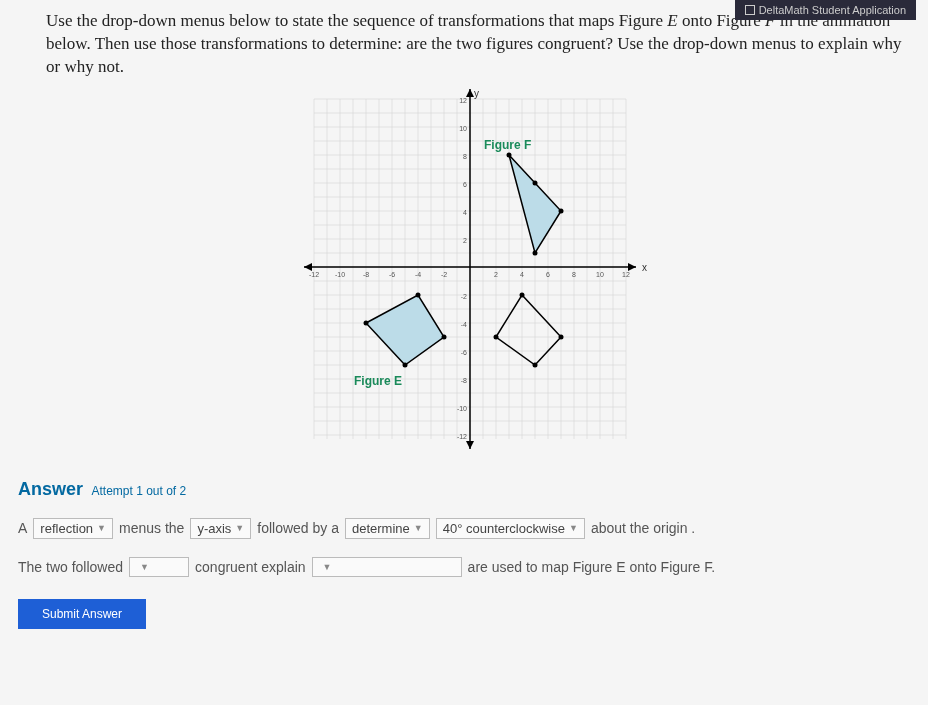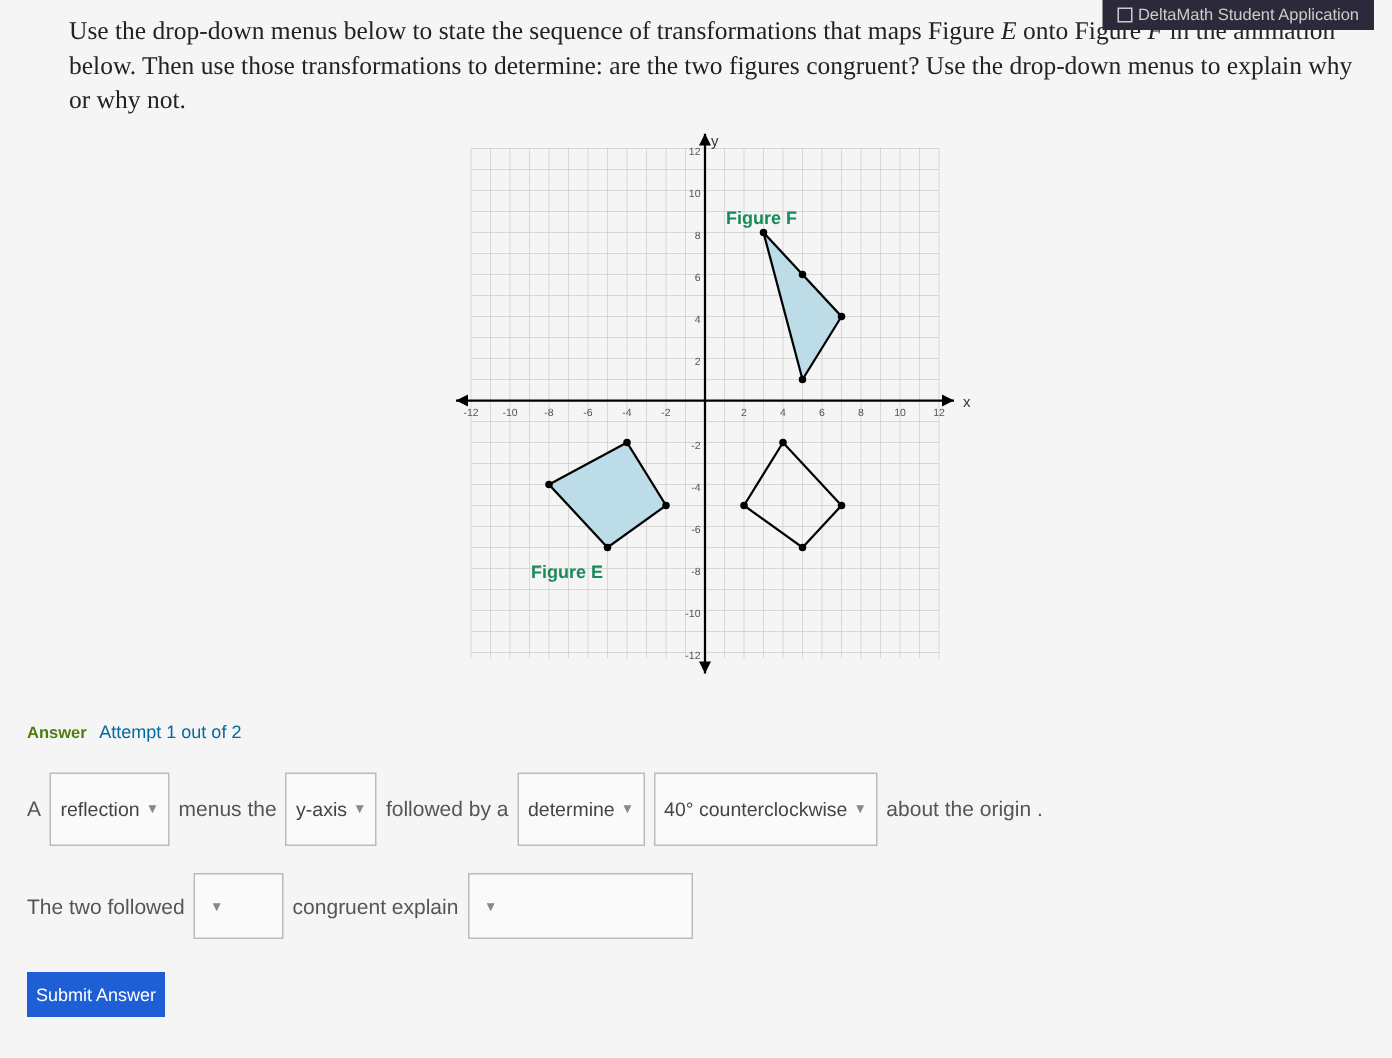--- a/index.html
+++ b/index.html
@@ -50,43 +50,43 @@
       width: 380px;
       height: 370px;
     }
     .answer-section {
       margin-top: 10px;
       color: #555;
       font-family: Arial, sans-serif;
     }
     .answer-label {
       font-weight: bold;
-      color: #4d7c0f;
-      font-size: 11px;
+      color: #0369a1;
+      font-size: 18px;
     }
     .answer-attempt {
       color: #0369a1;
       font-size: 12px;
       margin-left: 4px;
     }
     .sentence {
       margin-top: 18px;
       font-size: 14px;
       color: #555;
       display: flex;
       align-items: center;
       flex-wrap: wrap;
       gap: 6px;
     }
     .dd {
       display: inline-flex;
       align-items: center;
       border: 1px solid #bbb;
       background: #fafafa;
-      padding: 16px 6px;
+      padding: 2px 6px;
       font-size: 13px;
       color: #444;
       min-height: 20px;
       cursor: pointer;
       gap: 4px;
     }
     .dd .caret {
       font-size: 9px;
       color: #888;
     }
@@ -94,21 +94,21 @@
       min-width: 60px;
     }
     .dd.wide {
       min-width: 150px;
     }
     .submit-btn {
       margin-top: 22px;
       background: #1e5fd6;
       color: #fff;
       border: none;
-      padding: 8px 6px;
+      padding: 8px 24px;
       font-size: 12px;
       font-family: Arial, sans-serif;
       cursor: pointer;
     }
     svg text {
       font-family: Arial, sans-serif;
     }
   </style>
 </head>
 <body>
@@ -275,18 +275,19 @@
       <span>The two followed</span>
       <span class="dd empty">
         <span></span>
         <span class="caret">▼</span>
       </span>
       <span>congruent explain</span>
       <span class="dd empty wide">
         <span></span>
         <span class="caret">▼</span>
       </span>
+      <span>are used to map Figure E onto Figure F.</span>
     </div>
 
     <button class="submit-btn">Submit Answer</button>
   </div>
 
 </div>
 
 </body></html>

